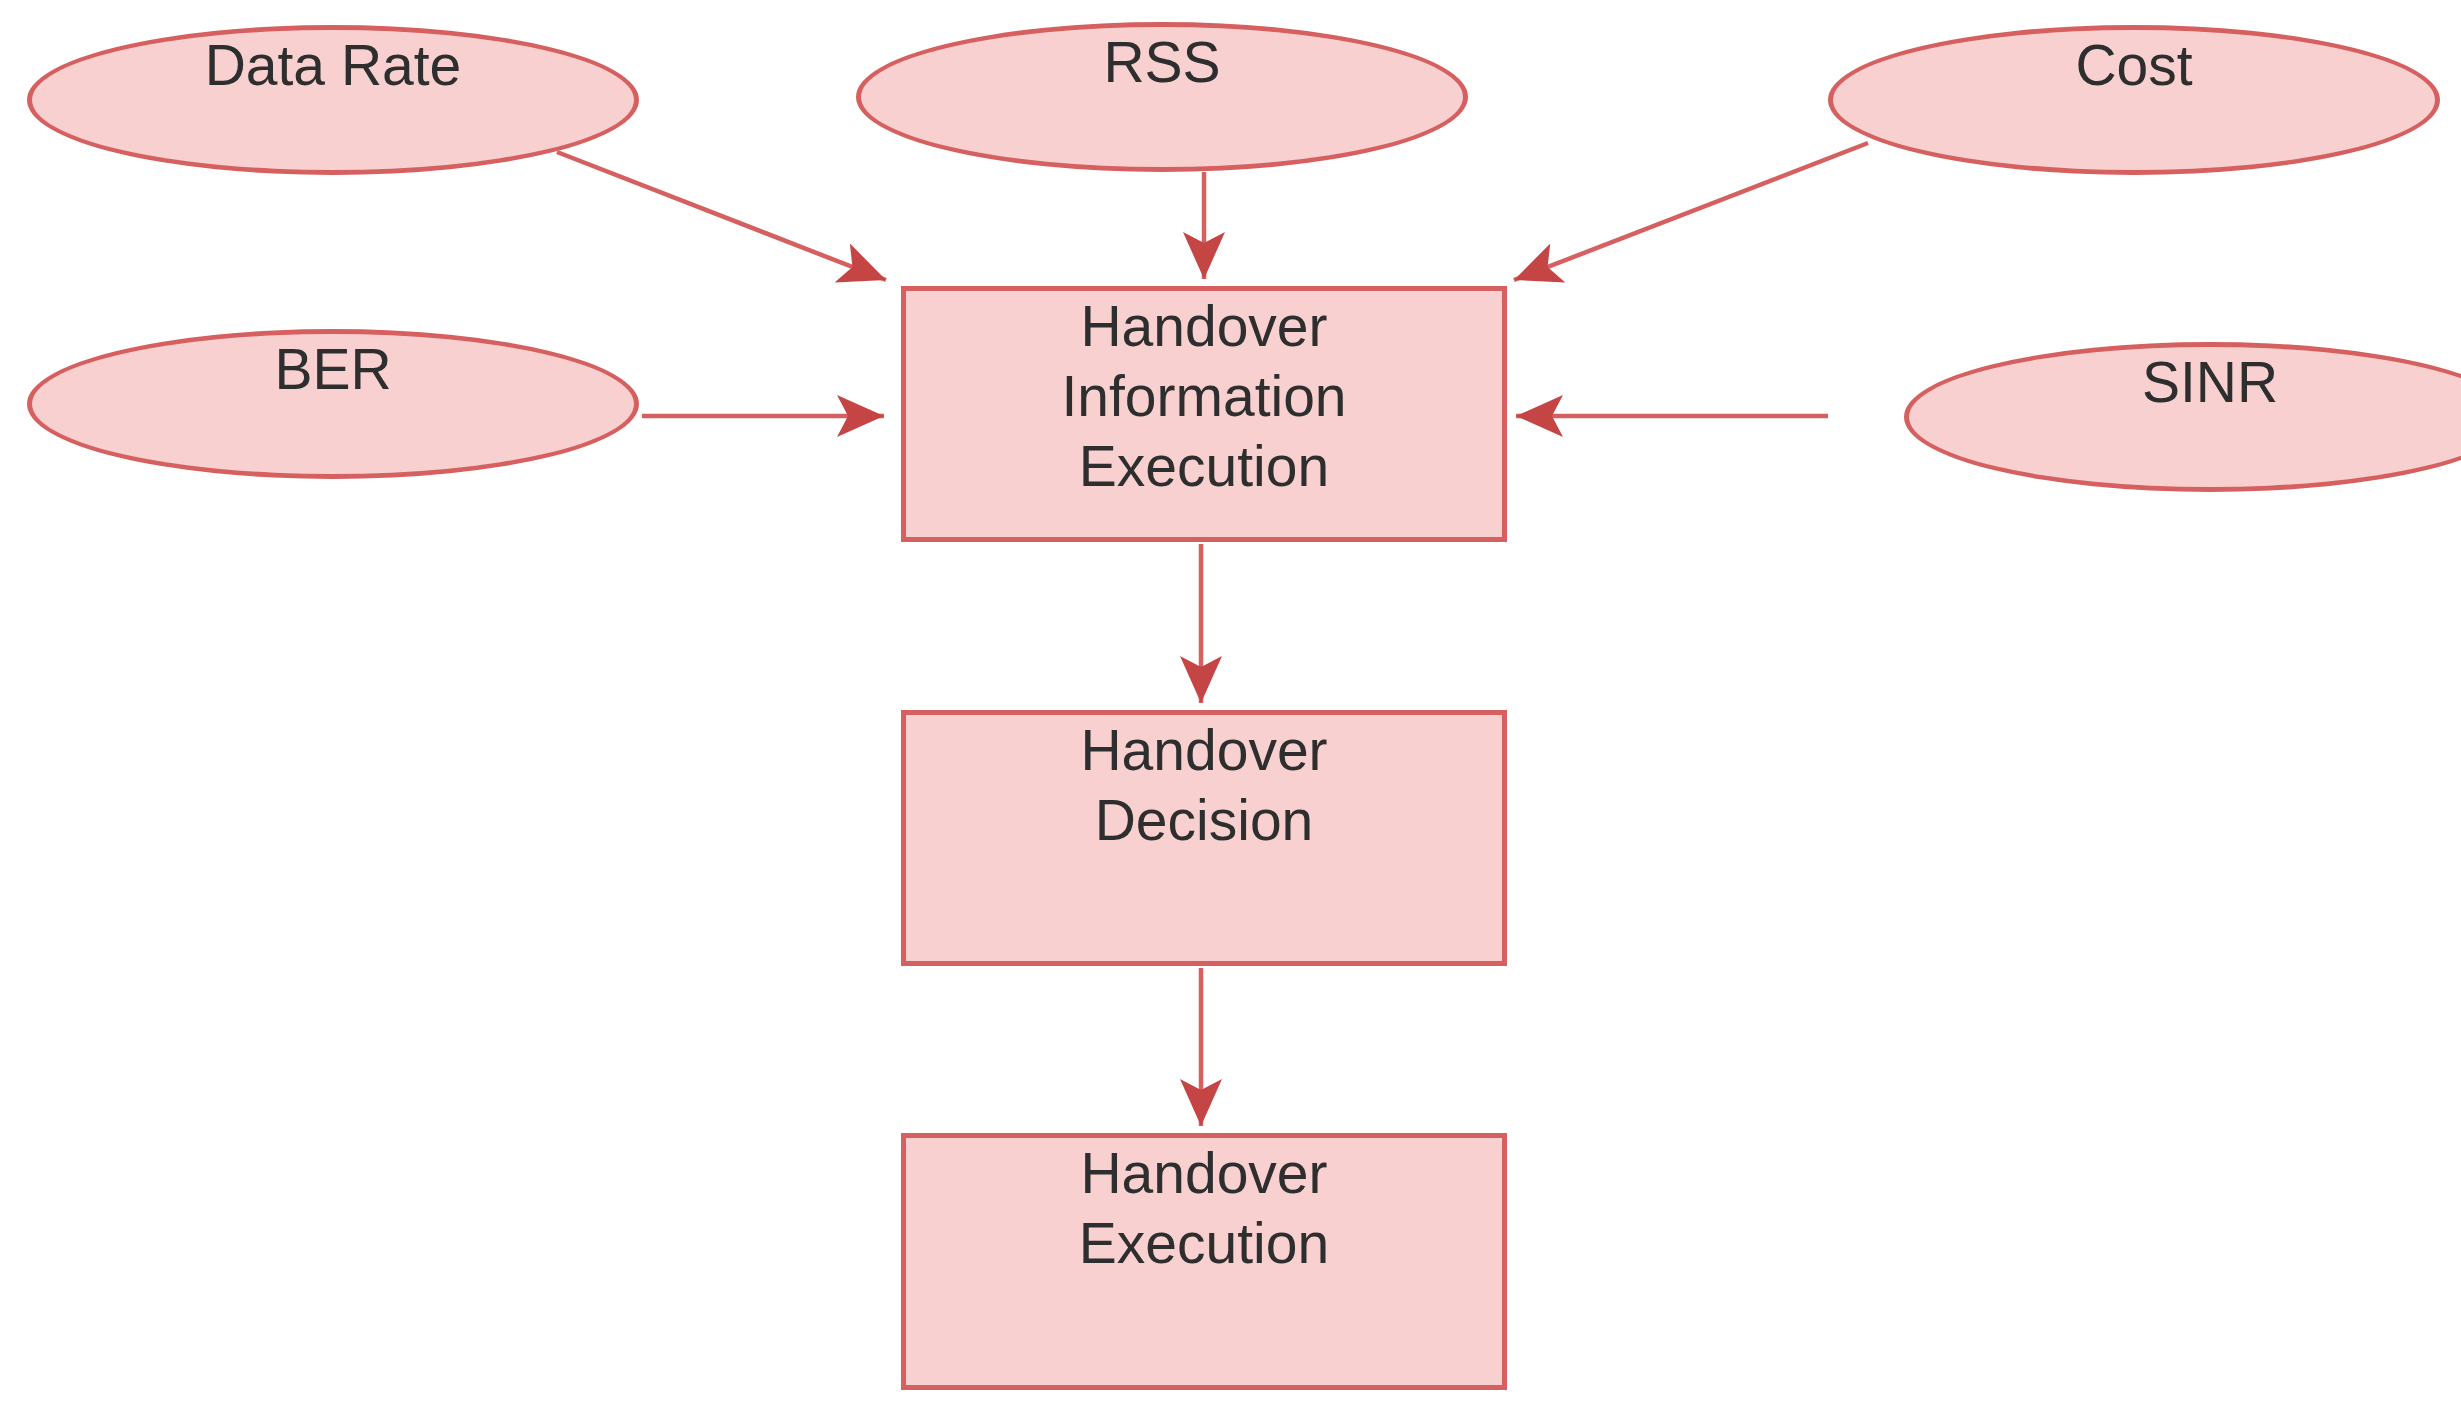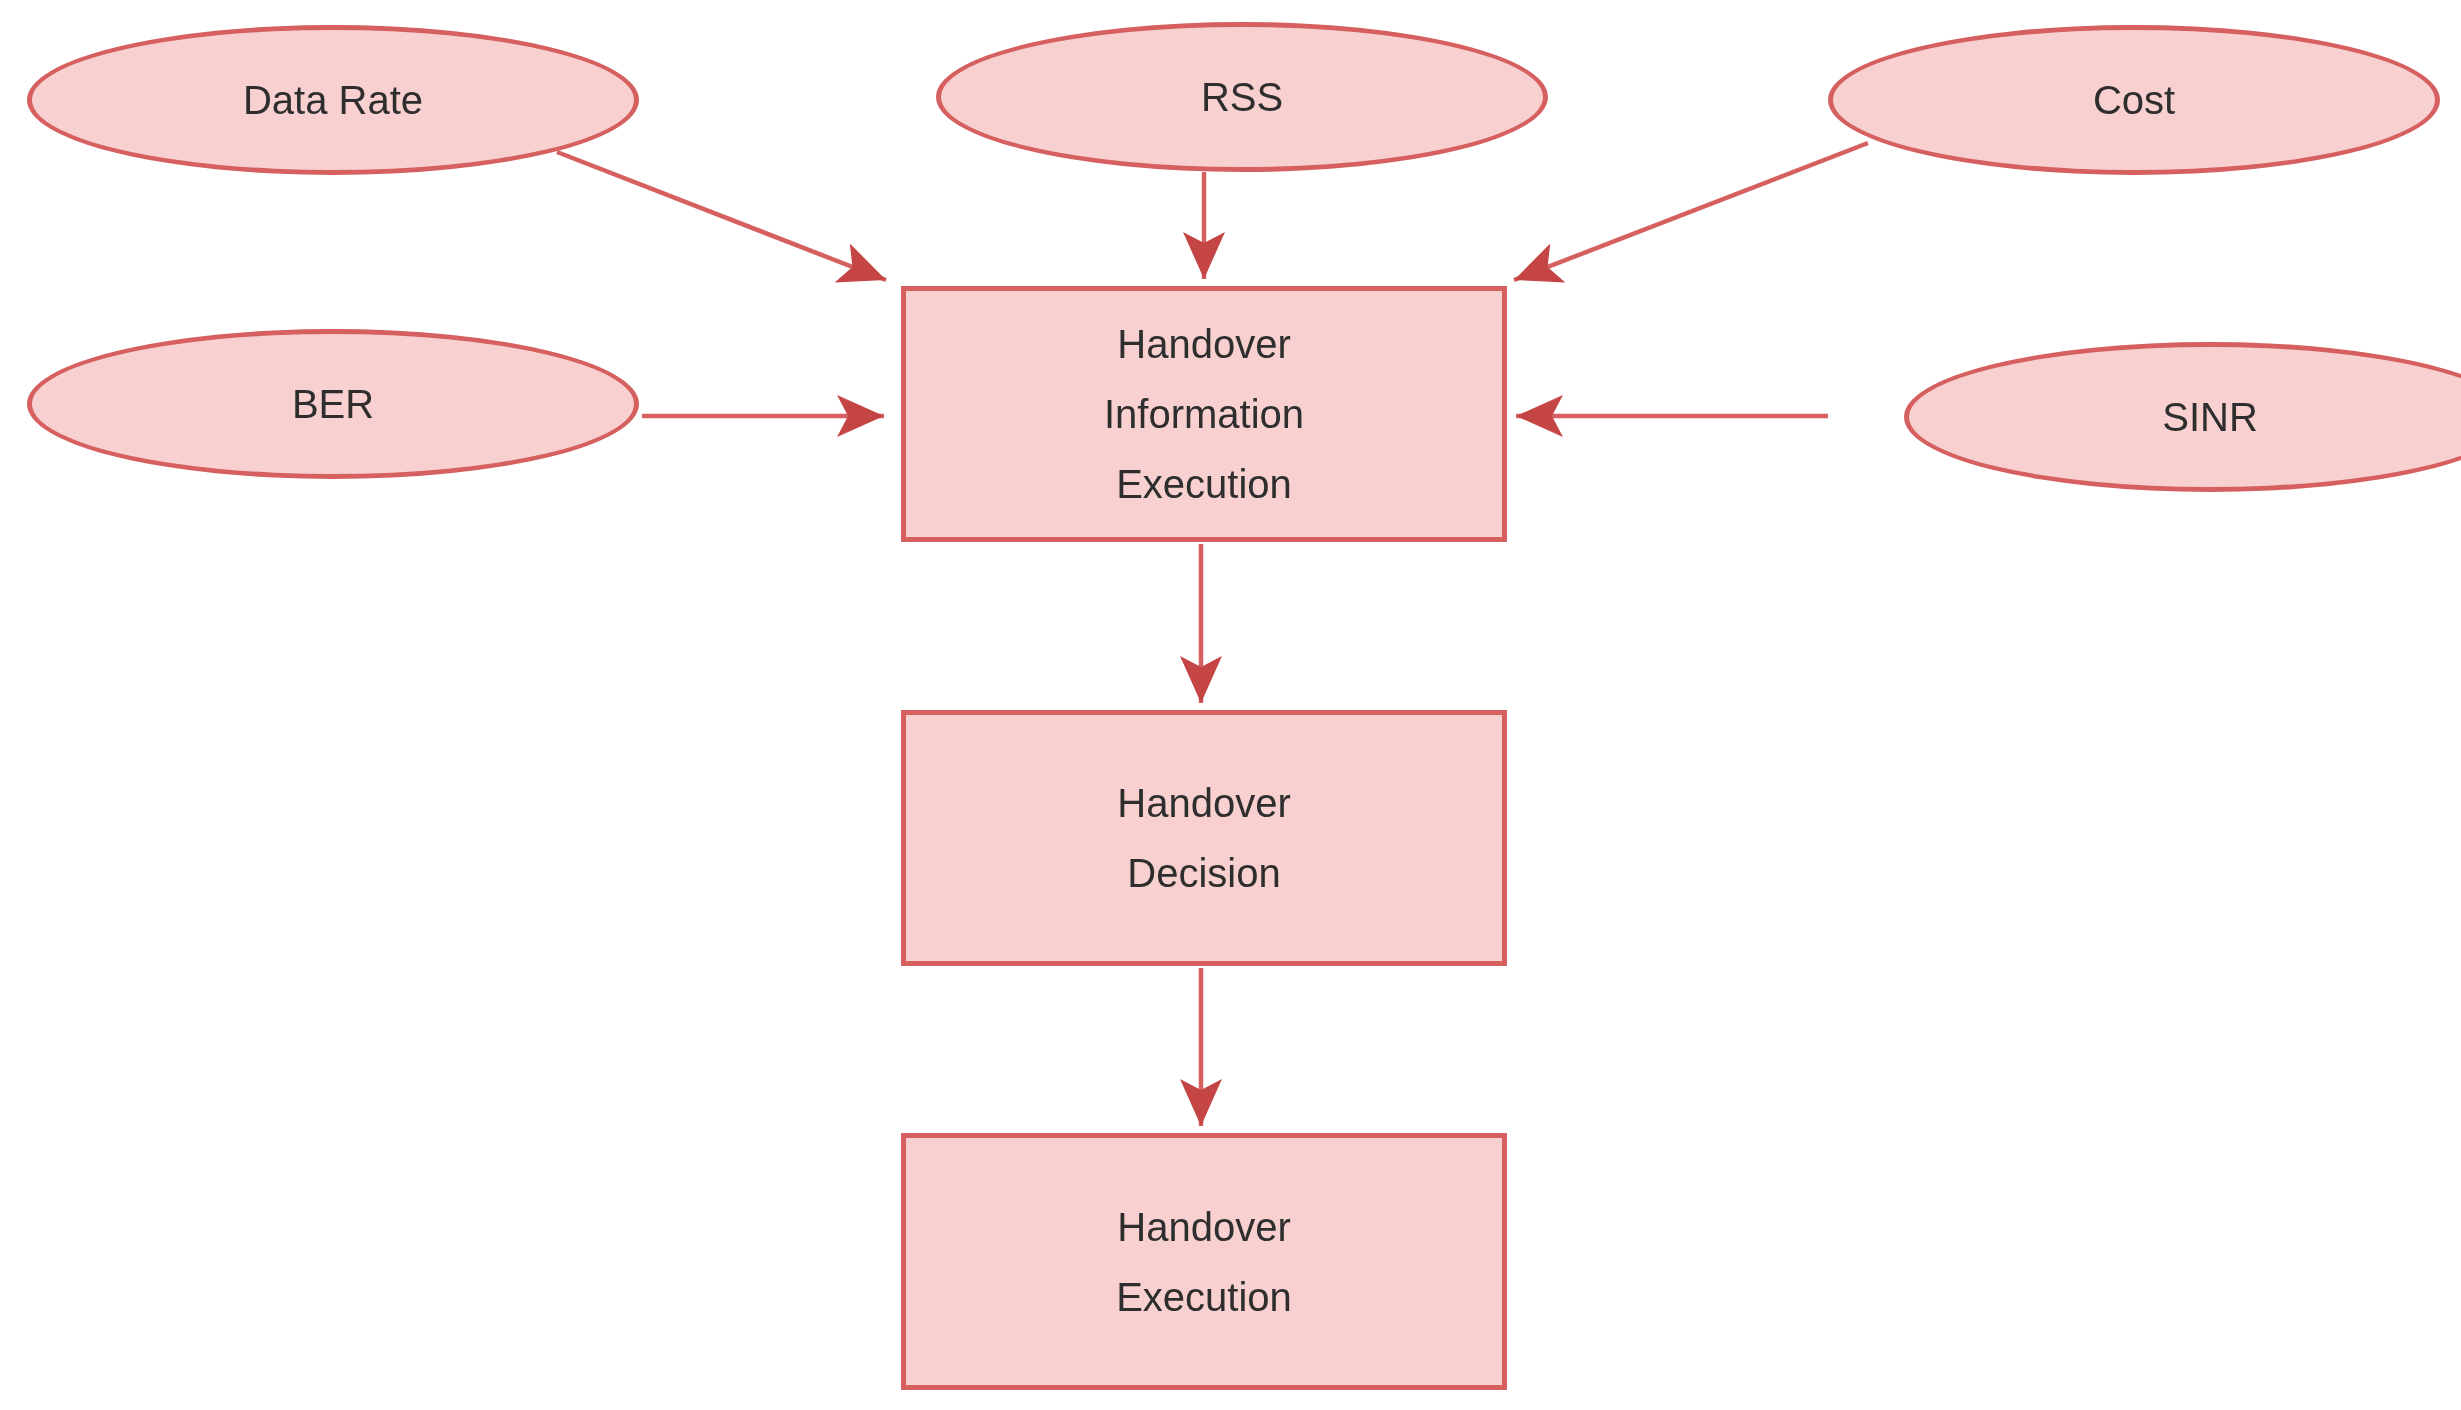--- a/index.html
+++ b/index.html
@@ -20,42 +20,41 @@
     width: 2461px;
     height: 1410px;
     background: var(--background);
     font-family: "Liberation Sans", sans-serif;
     color: var(--text);
     overflow: hidden;
   }
   .node {
     position: absolute;
     display: flex;
-    align-items: center;
     justify-content: center;
     text-align: center;
     background: var(--node-fill);
     border: 5px solid var(--node-stroke);
-    font-size: 40px;
+    font-size: 57px;
     line-height: 70px;
     color: var(--text);
   }
   .ellipse {
     width: 612px;
     height: 150px;
     border-radius: 50%;
   }
   .box {
     width: 606px;
     left: 901px;
   }
   .label { display: block; }
   
   .n-data-rate { left: 27px;  top: 25px;  }
-  .n-rss       { left: 936px; top: 22px;  }
+  .n-rss       { left: 856px; top: 22px;  }
   .n-cost      { left: 1828px;top: 25px;  }
   .n-ber       { left: 27px;  top: 329px; }
   .n-sinr      { left: 1904px;top: 342px; }
   
   .n-gathering { top: 286px;  height: 256px; }
   .n-decision  { top: 710px;  height: 256px; }
   .n-execution { top: 1133px; height: 257px; }
 
   .connector-layer {
     position: absolute;

